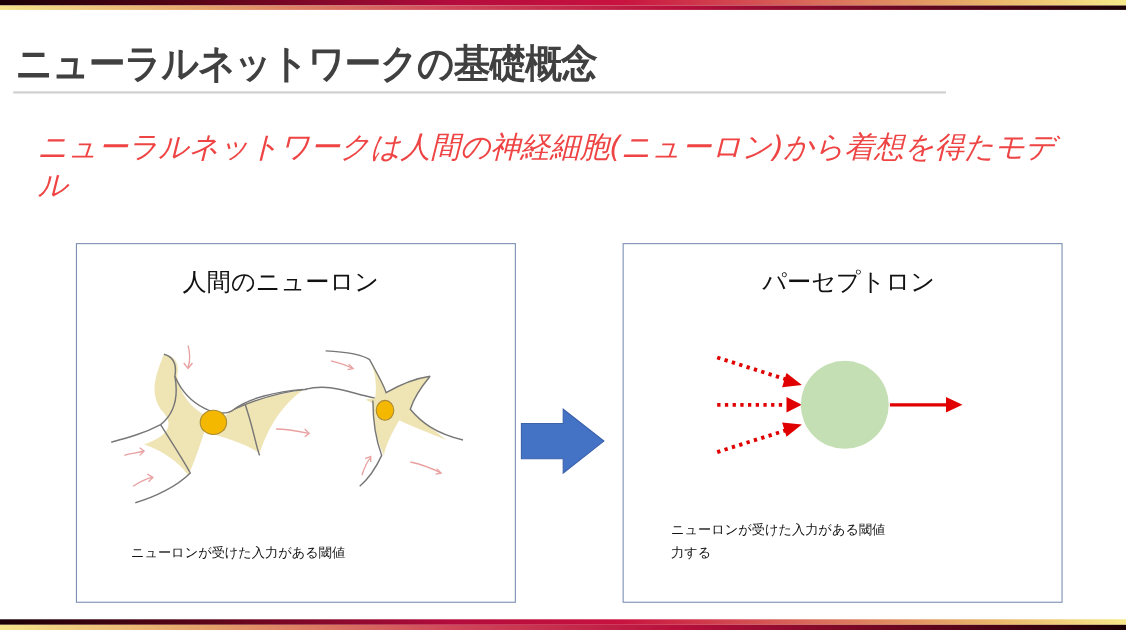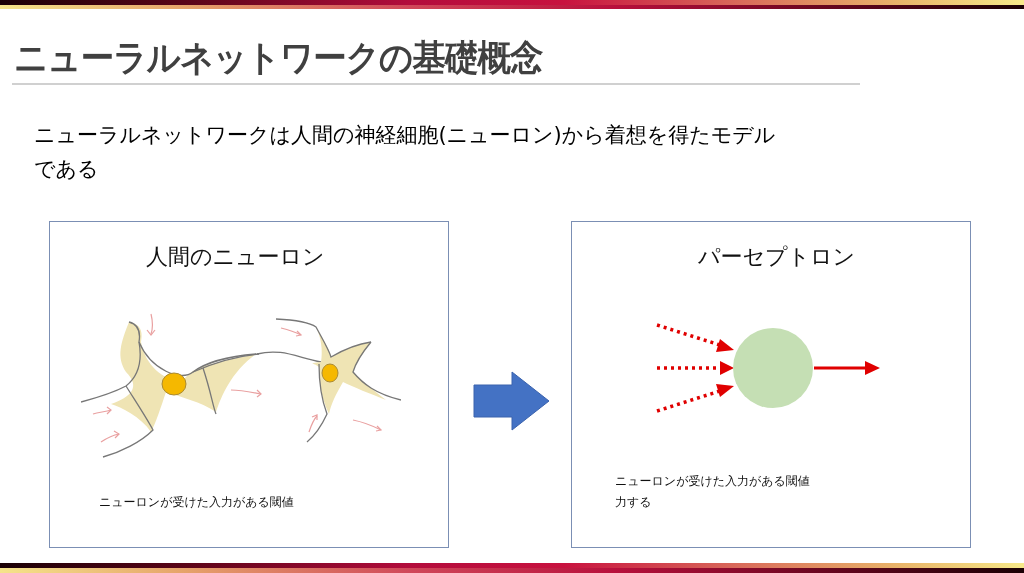--- a/index.html
+++ b/index.html
@@ -36,31 +36,33 @@
       font-family: "DejaVu Sans", sans-serif;
       transform: scaleX(0.93); transform-origin: left center;
     }
     .title-rule {
       position: absolute; left: 12px; top: 83px; width: 848px; height: 2px;
       background: #d0d0d0;
     }
 
     .intro {
       position: absolute; left: 34px; top: 118px; width: 930px;
-      font-size: 21px; line-height: 34px; color: #000000;
+      font-size: 27px; line-height: 34px; color: #ef4444;
       font-family: "DejaVu Sans", sans-serif;
+      font-style: italic;
     }
 
     .panel {
       position: absolute; top: 221px; width: 400px; height: 327px;
       border: 1.5px solid #7b8fb4; background: #ffffff;
       box-sizing: border-box;
+      margin-left: 20px;
     }
     .panel-left { left: 49px; }
-    .panel-right { left: 571px; }
+    .panel-right { left: 546px; }
 
     .panel-title {
       position: absolute; top: 20px; width: 100%;
       font-size: 22px; color: #111; white-space: nowrap;
     }
     .panel-left .panel-title { left: 96px; }
     .panel-right .panel-title { left: 126px; }
 
     .panel-caption {
       position: absolute; font-size: 12px; line-height: 21px; color: #111;
@@ -78,21 +80,20 @@
 
 <div class="slide">
   <div class="band-top-a"></div>
   <div class="band-top-b"></div>
 
   <div class="title">ニューラルネットワークの基礎概念</div>
   <div class="title-rule"></div>
 
   <div class="intro">
     <div>ニューラルネットワークは人間の神経細胞(ニューロン)から着想を得たモデル</div>
-    <div>である</div>
   </div>
 
   <div class="panel panel-left">
     <div class="panel-title">人間のニューロン</div>
 
     <svg class="neuron-svg" width="320" height="160" viewBox="0 0 320 160">
 
       <path d="M48 20 C60 22 62 30 60 40 C65 70 95 85 105 75 C115 62 150 58 175 52 C150 70 140 95 135 110 C120 100 100 95 85 90 C80 105 75 120 70 130 C60 115 40 105 30 102 C50 95 60 85 45 70 C35 55 40 40 48 20 Z" fill="#efe4b4" stroke="none"></path>
       <path d="M48 20 C56 22 60 28 58 40 C62 62 55 76 45 84 C30 92 15 96 0 100" fill="none" stroke="#777" stroke-width="1.3"></path>
       <path d="M58 40 C70 68 100 80 112 70 C125 60 150 54 175 52" fill="none" stroke="#777" stroke-width="1.3"></path>

